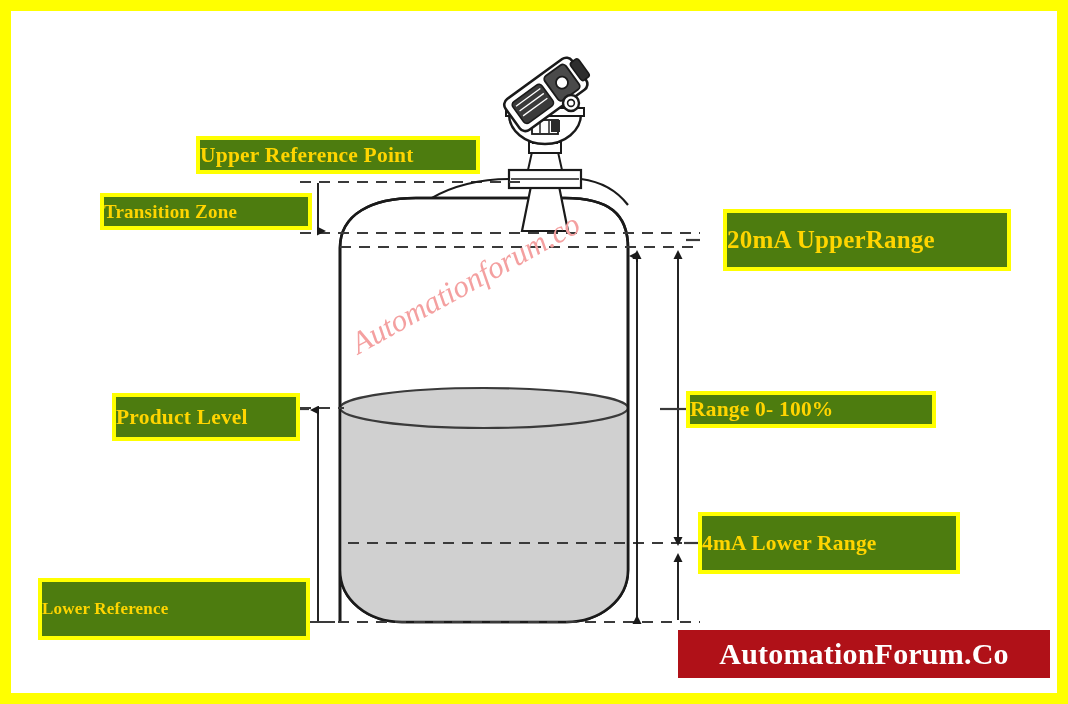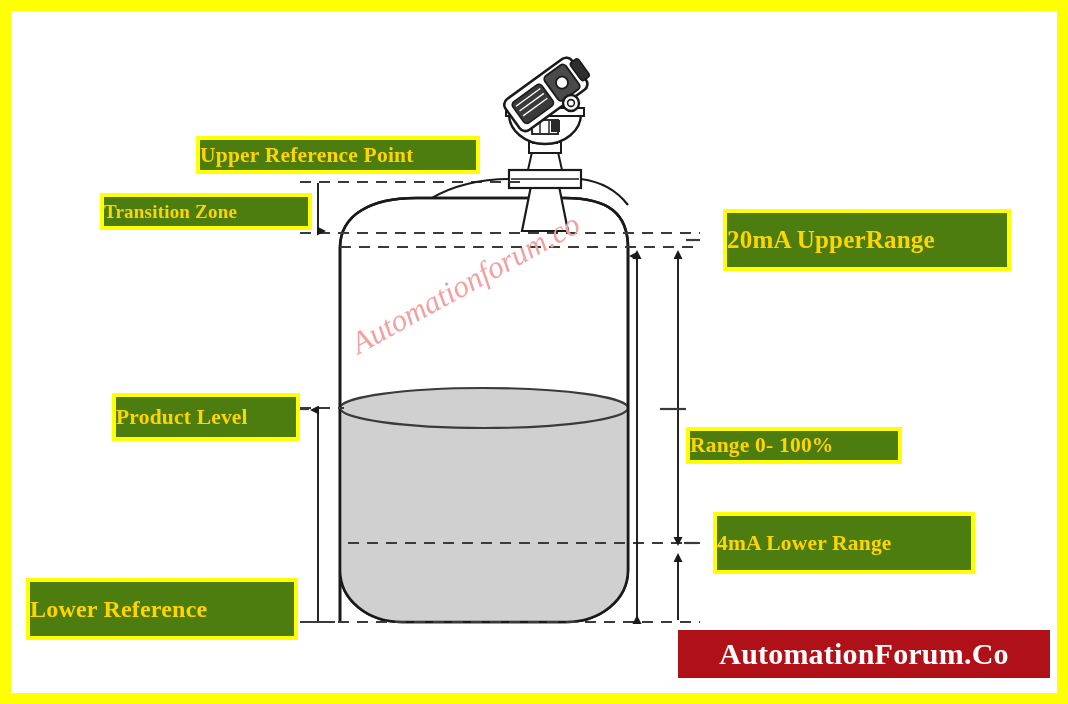--- a/index.html
+++ b/index.html
@@ -41,24 +41,24 @@
     display:flex;
     align-items:center;
     justify-content:flex-start;
     box-sizing:border-box;
   }
   .callout .ln{display:block;}
 
   #lbl-upper-ref{left:196px;top:136px;width:284px;height:38px;font-size:21.5px;}
   #lbl-transition{left:100px;top:193px;width:212px;height:37px;font-size:19px;}
   #lbl-product{left:112px;top:393px;width:188px;height:48px;font-size:21.5px;}
-  #lbl-lower-ref{left:26px;top:578px;width:272px;height:62px;font-size:24px;}
+  #lbl-lower-ref{left:38px;top:578px;width:272px;height:62px;font-size:17px;}
   #lbl-urv{left:700px;top:209px;width:288px;height:62px;font-size:25px;margin-left:23px;}
-  #lbl-range{left:686px;top:391px;width:216px;height:37px;font-size:21.5px;margin-top:36px;}
-  #lbl-lrv{left:698px;top:512px;width:262px;height:62px;font-size:21.5px;margin-left:15px;}
+  #lbl-range{left:686px;top:391px;width:250px;height:37px;font-size:21.5px;}
+  #lbl-lrv{left:698px;top:512px;width:262px;height:62px;font-size:21.5px;}
 
   
   #watermark{
     position:absolute;
     left:345px;top:330px;
     width:260px;
     z-index:30;
     color:#f4a0a0;
     font-size:31px;
     font-style:italic;

